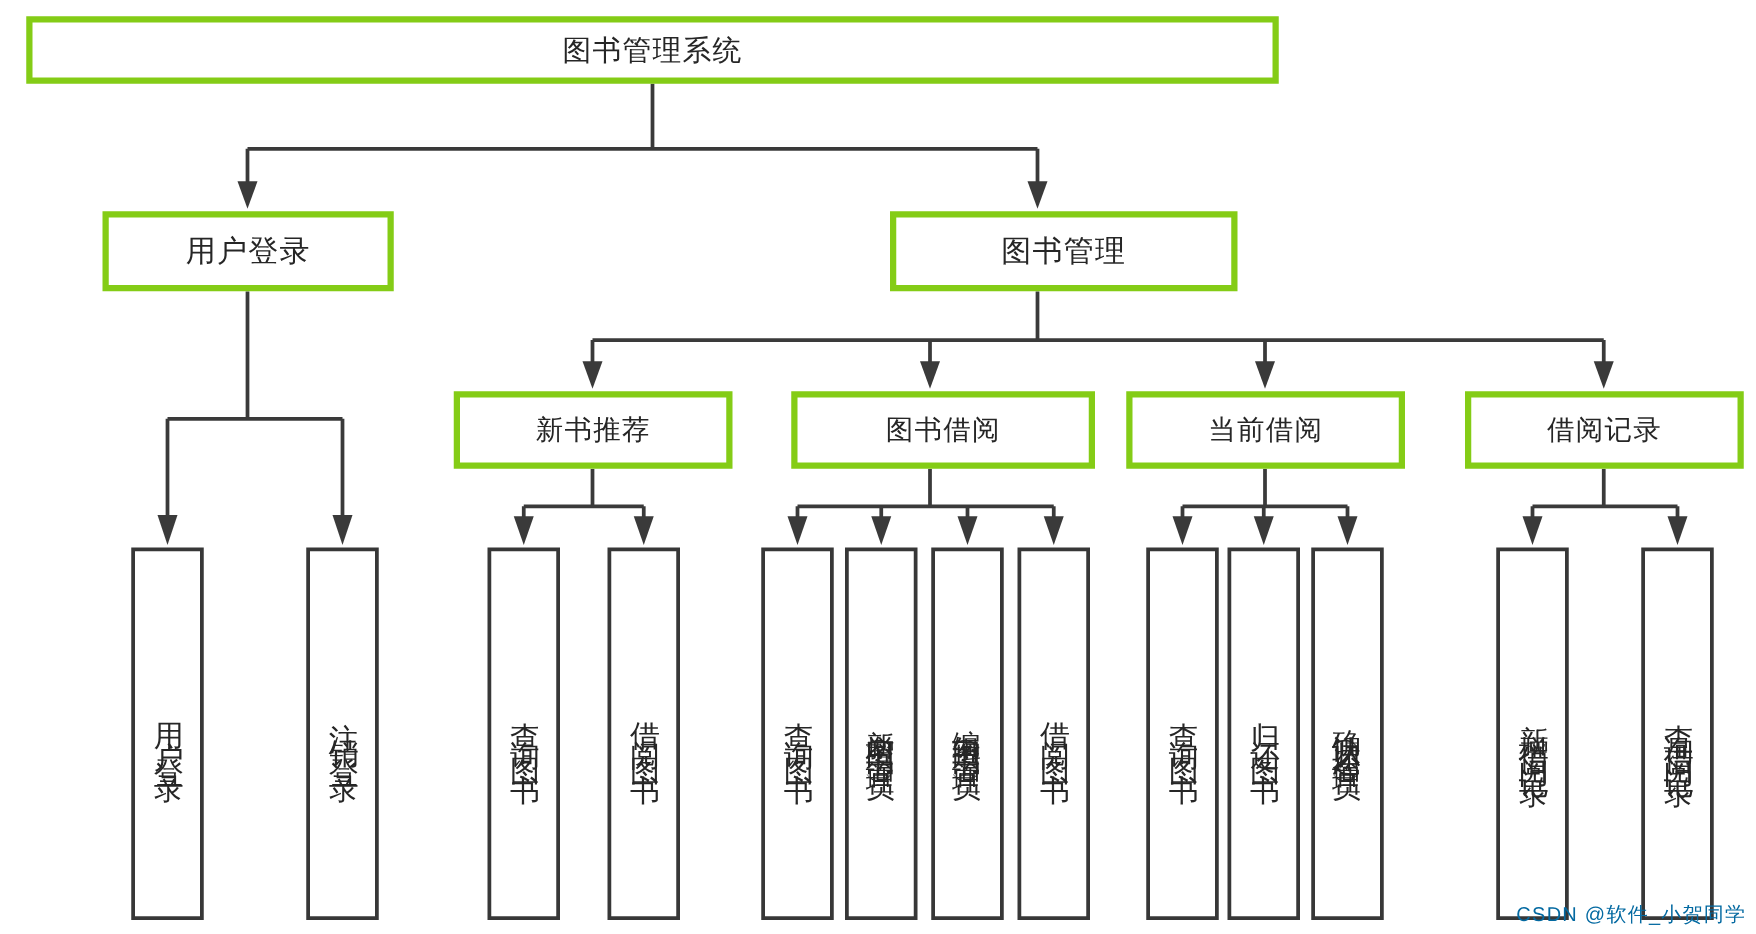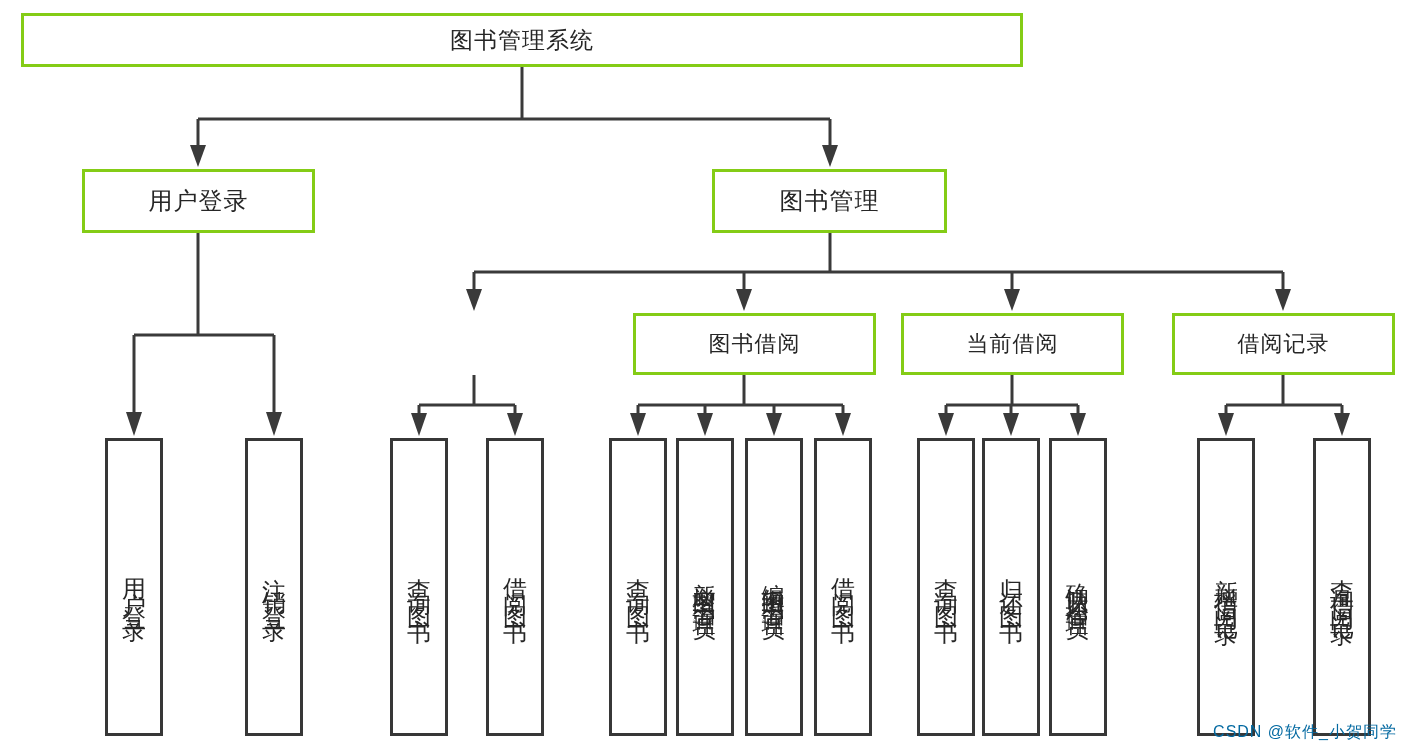--- a/index.html
+++ b/index.html
@@ -13,21 +13,21 @@
     overflow: hidden;
   }
   #wires {
     position: absolute;
     left: 0; top: 0;
     pointer-events: none;
   }
   .hbox {
     position: absolute;
     background: #ffffff;
-    border: 3px solid #84cc16;
+    border: 5px solid #84cc16;
     color: #262626;
     display: flex;
     align-items: center;
     justify-content: center;
     font-size: 22px;
     letter-spacing: 1px;
     z-index: 2;
   }
   .leaf {
     position: absolute;
@@ -140,24 +140,27 @@
     </g>
   </svg>
 
   <div class="hbox" style="left:21px; top:13px; width:1002px; height:54px; font-size:23px;">
     <span>图书管理系统</span>
   </div>
 
   <div class="hbox" style="left:82px; top:169px; width:233px; height:64px; font-size:24px;">
     <span>用户登录</span>
   </div>
-  <div class="hbox" style="left:712px; top:169px; width:235px; height:64px; font-size:24px;">
+  <div class="hbox" style="left:712px; top:169px; width:278px; height:64px; font-size:24px;">
     <span>图书管理</span>
   </div>
 
+  <div class="hbox" style="left:363px; top:313px; width:223px; height:62px;">
+    <span>新书推荐</span>
+  </div>
   <div class="hbox" style="left:633px; top:313px; width:243px; height:62px;">
     <span>图书借阅</span>
   </div>
   <div class="hbox" style="left:901px; top:313px; width:223px; height:62px;">
     <span>当前借阅</span>
   </div>
   <div class="hbox" style="left:1172px; top:313px; width:223px; height:62px;">
     <span>借阅记录</span>
   </div>
 

